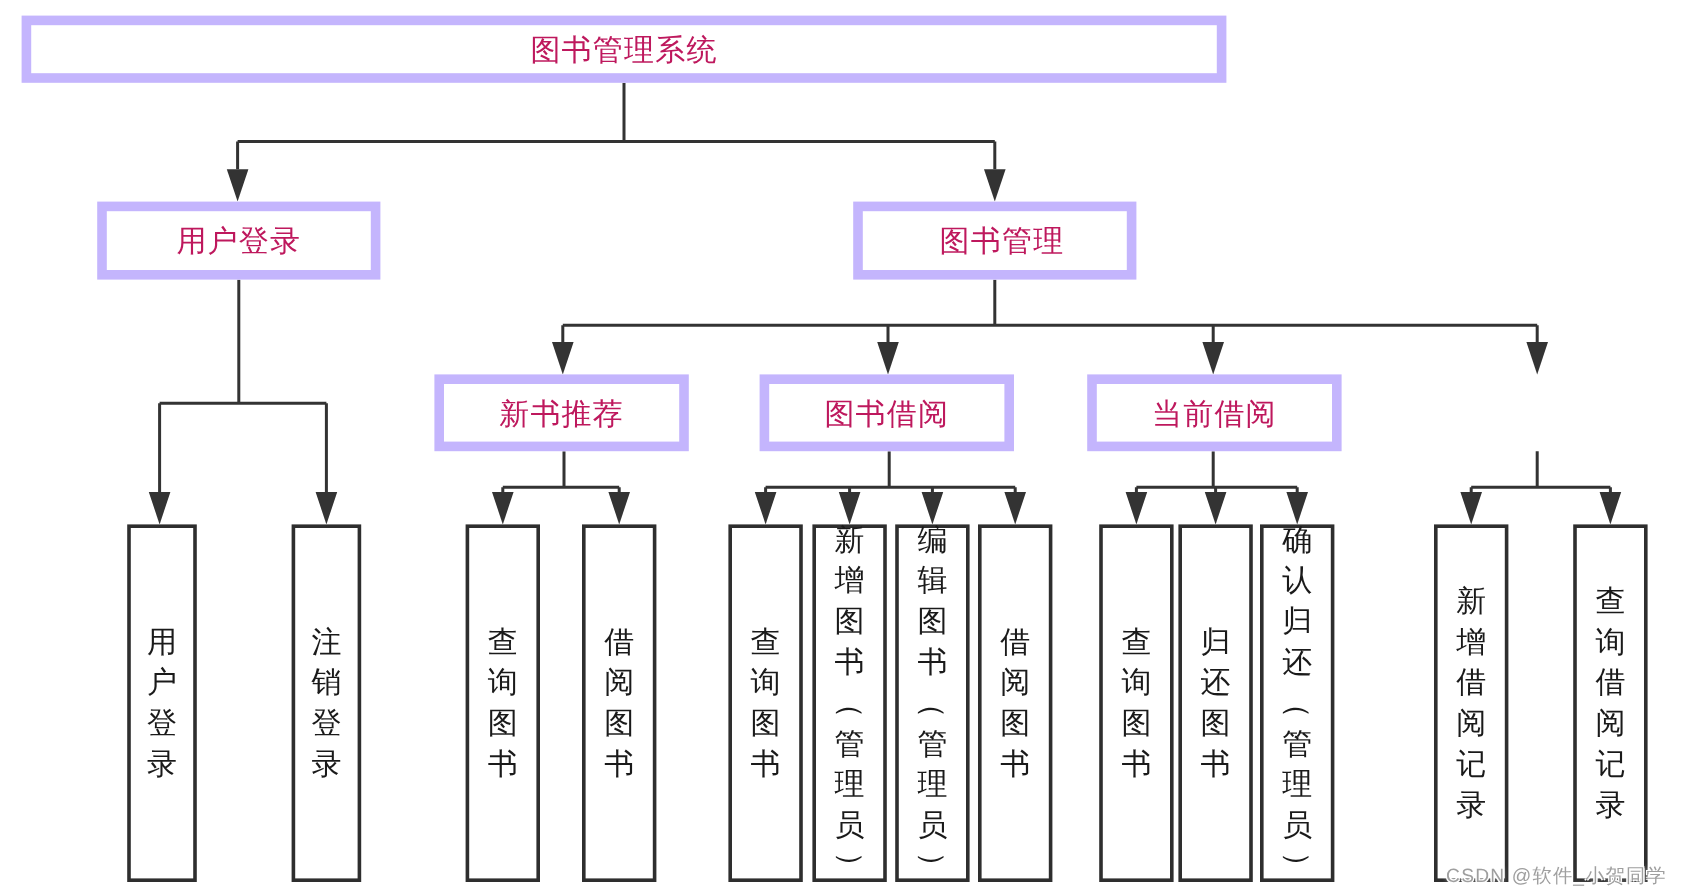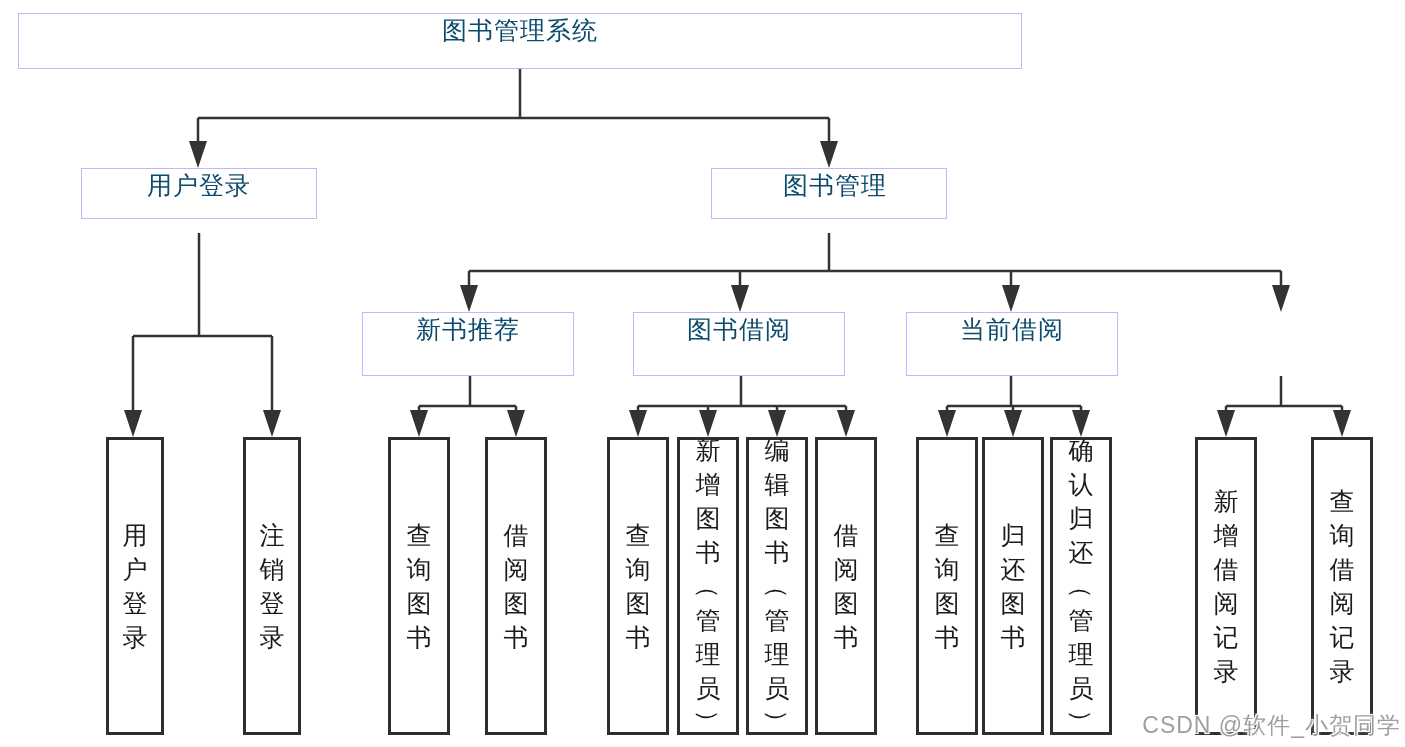--- a/index.html
+++ b/index.html
@@ -5,39 +5,39 @@
   html,body{margin:0;padding:0;}
   body{
     width:1405px;height:747px;background:#ffffff;
     font-family:"Liberation Sans",sans-serif;
     overflow:hidden;
   }
   .canvas{position:relative;width:1405px;height:747px;background:#ffffff;}
   svg.connectors{position:absolute;left:0;top:0;z-index:1;}
   .node{
     position:absolute;z-index:2;background:#ffffff;
-    border:1px solid #c4b5fd;box-sizing:border-box;
-    display:flex;align-items:flex-start;justify-content:center;
-    font-size:25px;color:#0c4a6e;letter-spacing:1px;
+    border:8px solid #c4b5fd;box-sizing:border-box;
+    display:flex;align-items:center;justify-content:center;
+    font-size:25px;color:#be185d;letter-spacing:1px;
   }
   .root{left:18px;top:13px;width:1004px;height:56px;}
-  .lv1{top:168px;width:236px;height:51px;}
+  .lv1{top:168px;width:236px;height:65px;}
   .lv2{top:312px;width:212px;height:64px;}
   .leaf{
     position:absolute;z-index:2;top:437px;height:298px;width:62px;
     background:#ffffff;border:3px solid #2e2e2e;box-sizing:border-box;
     display:flex;align-items:center;justify-content:center;
   }
   .leaf.narrow{width:58px;}
   .vtext{display:flex;flex-direction:column;align-items:center;font-size:25px;color:#1a1a1a;}
   .vtext span{display:block;height:34px;line-height:34px;text-align:center;}
   .vtext span.rot{transform:rotate(90deg);}
   .watermark{
-    position:absolute;z-index:5;right:4px;bottom:6px;
-    font-size:23px;color:#9f9f9f;letter-spacing:1px;
+    position:absolute;z-index:5;right:16px;bottom:6px;
+    font-size:16px;color:#9f9f9f;letter-spacing:1px;
     text-shadow:-1px -1px 0 #ffffff,1px -1px 0 #ffffff,-1px 1px 0 #ffffff,1px 1px 0 #ffffff,0 0 4px #ffffff;
   }
 </style>
 </head>
 <body>
 
 <div class="canvas">
 
   <svg class="connectors" width="1405" height="747" viewBox="0 0 1405 747">
 

